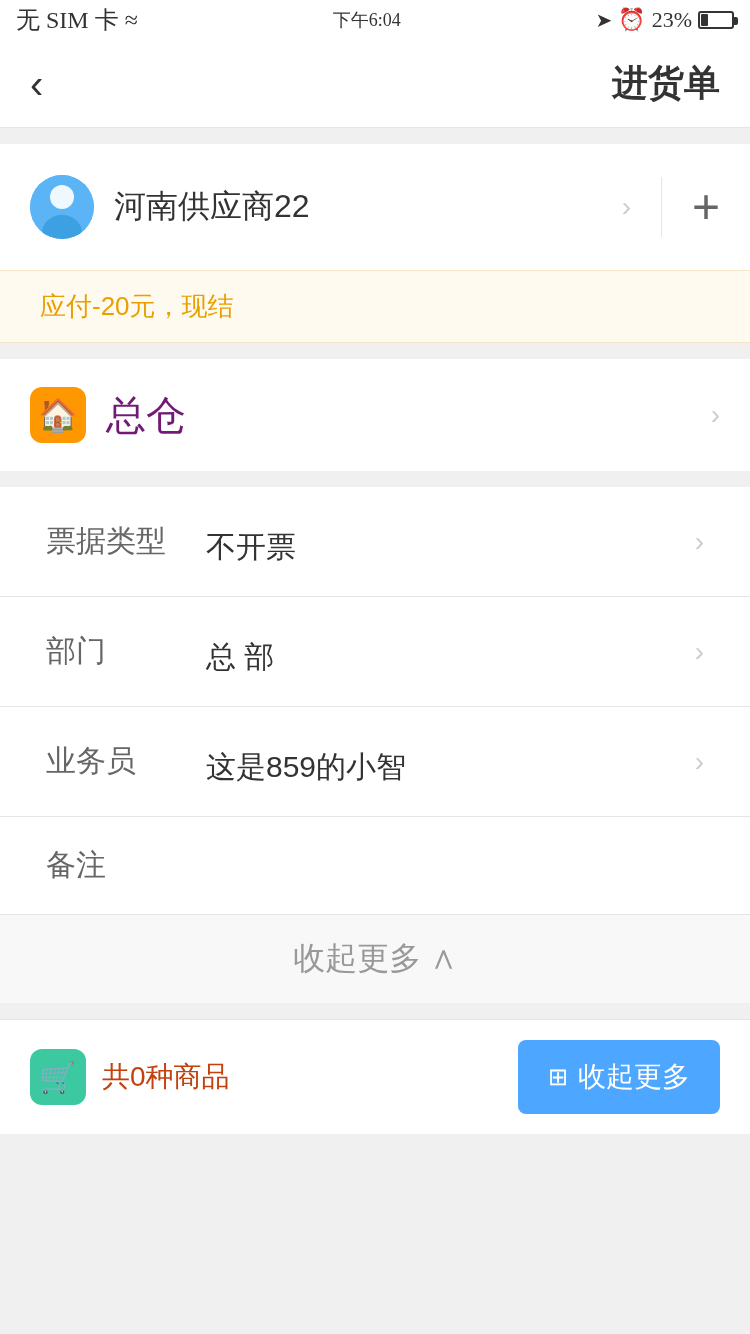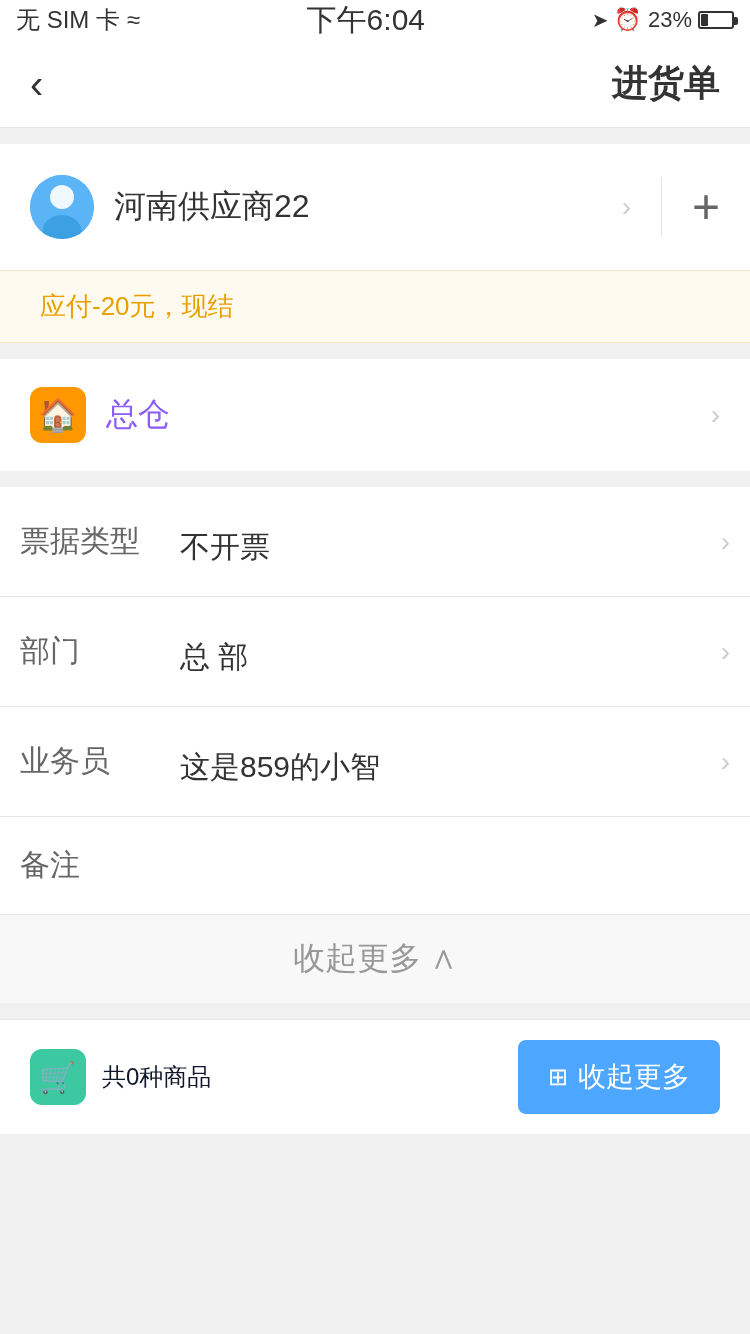--- a/index.html
+++ b/index.html
@@ -17,23 +17,24 @@
     .status-bar {
       width: 750px;
       height: 40px;
       background: #fff;
       display: flex;
       align-items: center;
       justify-content: space-between;
       padding: 17px 16px;
       font-size: 24px;
       color: #333;
+      font-family: Liberation Serif, serif;
     }
     .status-left { display: flex; align-items: center; gap: 8px; }
-    .status-center { font-size: 30px; font-weight: 500; }
+    .status-center { font-size: 18px; font-weight: 500; }
     .status-right { display: flex; align-items: center; gap: 6px; font-size: 22px; }
     .battery-bar {
       display: inline-flex; align-items: center;
       border: 2px solid #333; border-radius: 3px; width: 36px; height: 18px;
       position: relative; padding: 1px;
     }
     .battery-bar::after {
       content: ''; position: absolute; right: -6px; top: 4px;
       width: 4px; height: 8px; background: #333; border-radius: 0 2px 2px 0;
     }
@@ -162,32 +163,32 @@
       justify-content: center;
       margin-right: 20px;
       flex-shrink: 0;
     }
     .warehouse-icon-inner {
       font-size: 32px;
       color: #fff;
     }
     .warehouse-name {
       flex: 1;
-      font-size: 32px;
-      color: #8b5cf6;
+      font-size: 40px;
+      color: #701a75;
     }
 
     
     .form-section {
       background: #fff;
     }
     .form-row {
       display: flex;
       align-items: center;
-      padding: 28px 20px;
+      padding: 28px 46px;
       min-height: 88px;
     }
     .form-label {
       font-size: 30px;
       color: #666;
       width: 140px;
       flex-shrink: 0;
     }
     .form-value {
       flex: 1;
@@ -236,22 +237,22 @@
       border-radius: 12px;
       display: flex;
       align-items: center;
       justify-content: center;
     }
     .product-count-icon-inner {
       font-size: 30px;
       color: #fff;
     }
     .product-count-text {
-      font-size: 24px;
-      color: #0f172a;
+      font-size: 28px;
+      color: #c2410c;
     }
     .select-product-btn {
       background: #4da6ff;
       color: #fff;
       border: none;
       border-radius: 8px;
       padding: 18px 30px;
       font-size: 28px;
       display: flex;
       align-items: center;

